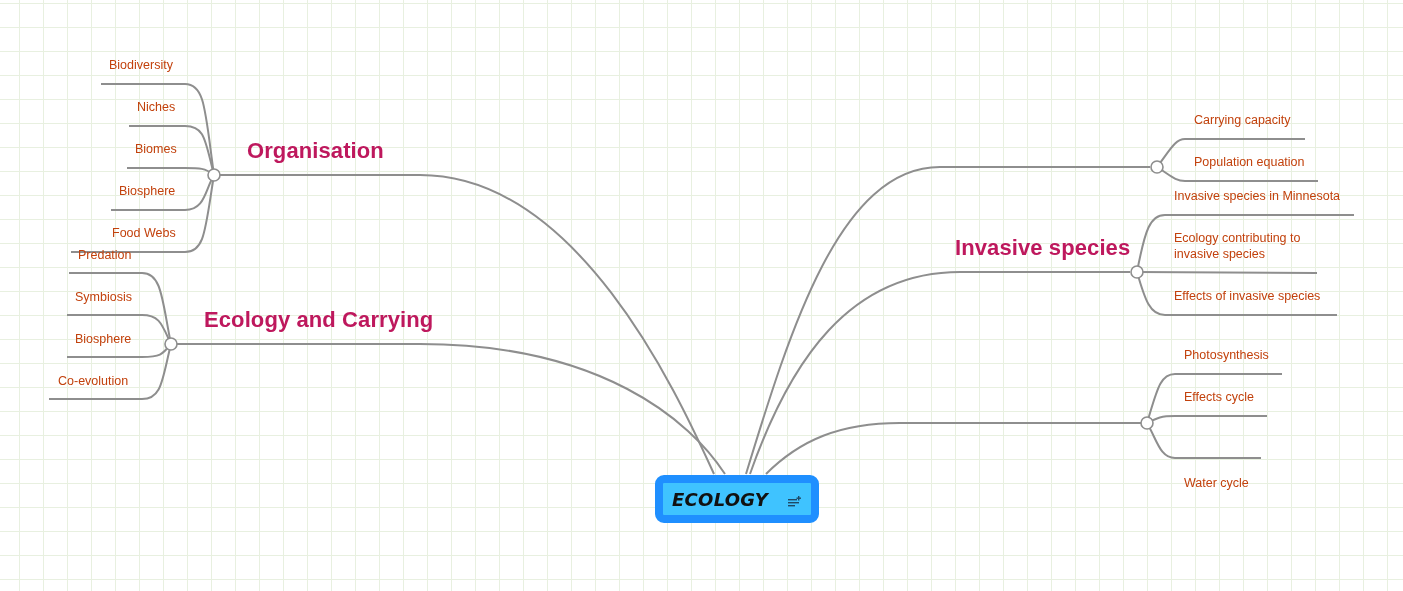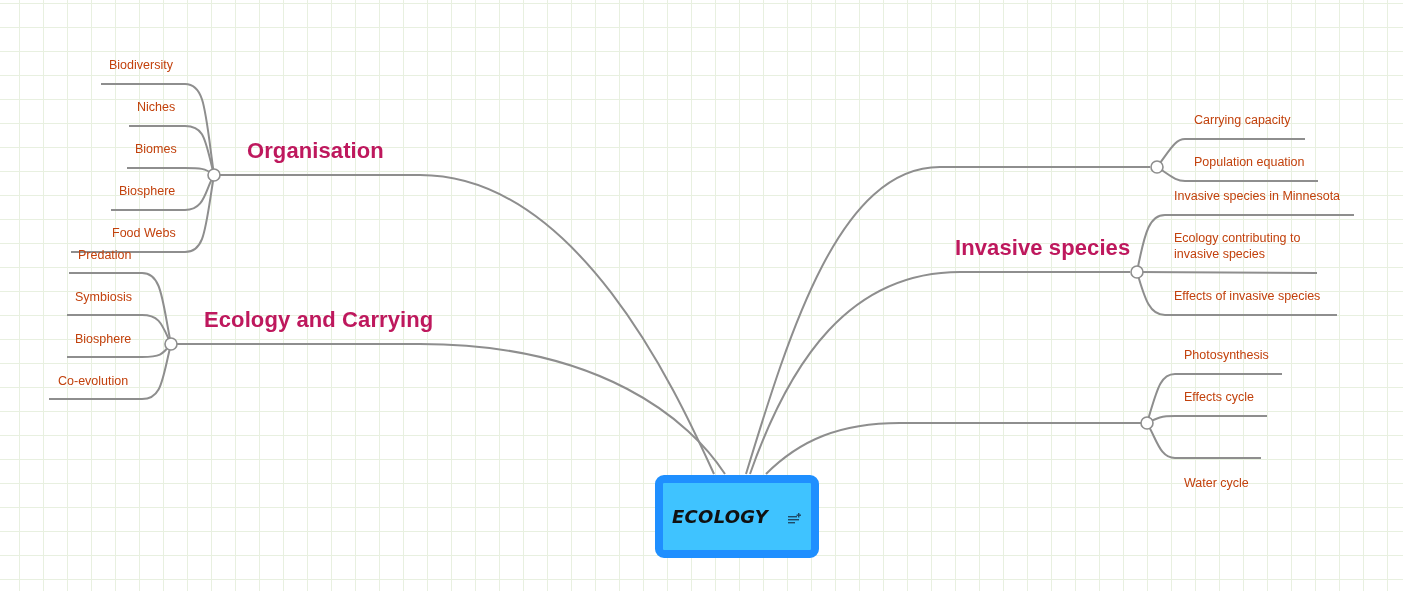--- a/index.html
+++ b/index.html
@@ -12,21 +12,21 @@
       background-size: 24px 24px;
       background-position: 19px 3px;
       font-family: "Liberation Sans", "DejaVu Sans", sans-serif;
     }
     #canvas { position: absolute; left: 0; top: 0; width: 1403px; height: 591px; }
     svg.links { position: absolute; left: 0; top: 0; }
     .lbl { position: absolute; white-space: nowrap; color: #c2410c; }
     .leaf { font-size: 12.5px; line-height: 16px; }
     .branch { font-size: 22px; font-weight: bold; color: #be185d; letter-spacing: 0.1px; }
     .root {
-      position: absolute; left: 655px; top: 475px; width: 164px; height: 83px;
+      position: absolute; left: 655px; top: 475px; width: 164px; height: 48px;
       box-sizing: border-box; border: 8px solid #1f8fff; border-radius: 9px;
       background: #3fc3ff; display: flex; align-items: center; justify-content: center;
     }
     .root-title {
       font-family: "DejaVu Sans", sans-serif; font-size: 18px; font-weight: bold; font-style: italic;
       color: #111; letter-spacing: 0.3px; margin-right: 20px;
     }
     .root-icon { width: 14px; height: 12px; position: relative; margin-top: 1px; }
   </style>
 </head>

